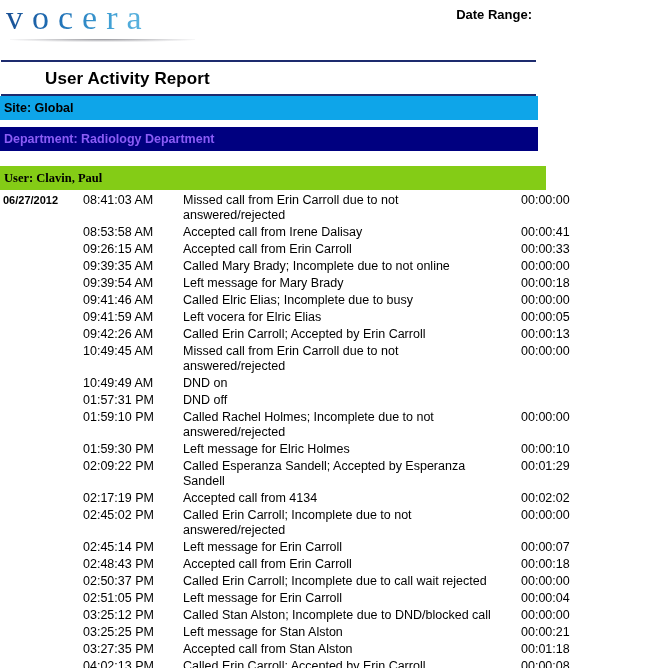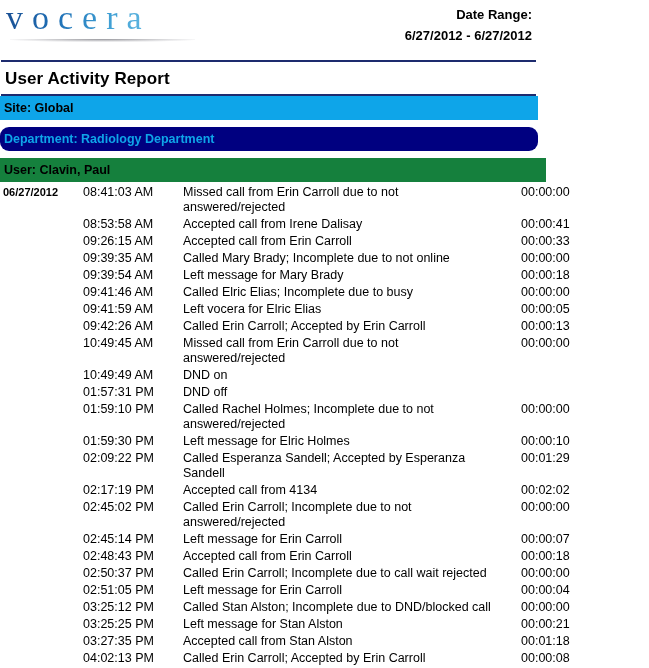--- a/index.html
+++ b/index.html
@@ -65,47 +65,48 @@
     margin: 0 10px 0 1px;
   }
   .rule.top { margin-top: 8px; }
 
   
   .report-title {
     font-size: 17px;
     font-weight: bold;
     padding: 7px 0 5px 5px;
     letter-spacing: 0.1px;
+    margin-left: 40px;
   }
 
   
   .bar {
     font-size: 12.5px;
     font-weight: bold;
     padding: 4px 0 4px 4px;
     line-height: 16px;
     height: 16px;
   }
   .bar-site {
     background: #0ea5e9;
     color: #000000;
     margin-right: 8px;
   }
   .bar-dept {
     background: #000080;
-    color: #0ea5e9;
+    color: #8b5cf6;
     margin-right: 8px;
     margin-top: 7px;
-    border-radius: 9px;
   }
   .bar-user {
-    background: #15803d;
+    background: #84cc16;
     color: #000000;
     margin-right: 0px;
-    margin-top: 7px;
+    margin-top: 15px;
+    font-family: Liberation Serif, serif;
   }
 
   
   .activity {
     width: 649px;
     border-collapse: collapse;
     table-layout: fixed;
     font-size: 12.5px;
     margin-top: 2px;
   }
@@ -122,21 +123,20 @@
 </head>
 <body>
 
 <div class="page">
 
   <div class="header">
     <div class="logo">vocera</div>
     <div class="logo-shadow"></div>
     <div class="daterange">
       <div>Date Range:</div>
-      <div>6/27/2012 - 6/27/2012</div>
     </div>
   </div>
 
   <div class="rule top"></div>
 
   <div class="report-title">User Activity Report</div>
 
   <div class="rule"></div>
 
   <div class="bar bar-site">Site: Global</div>

